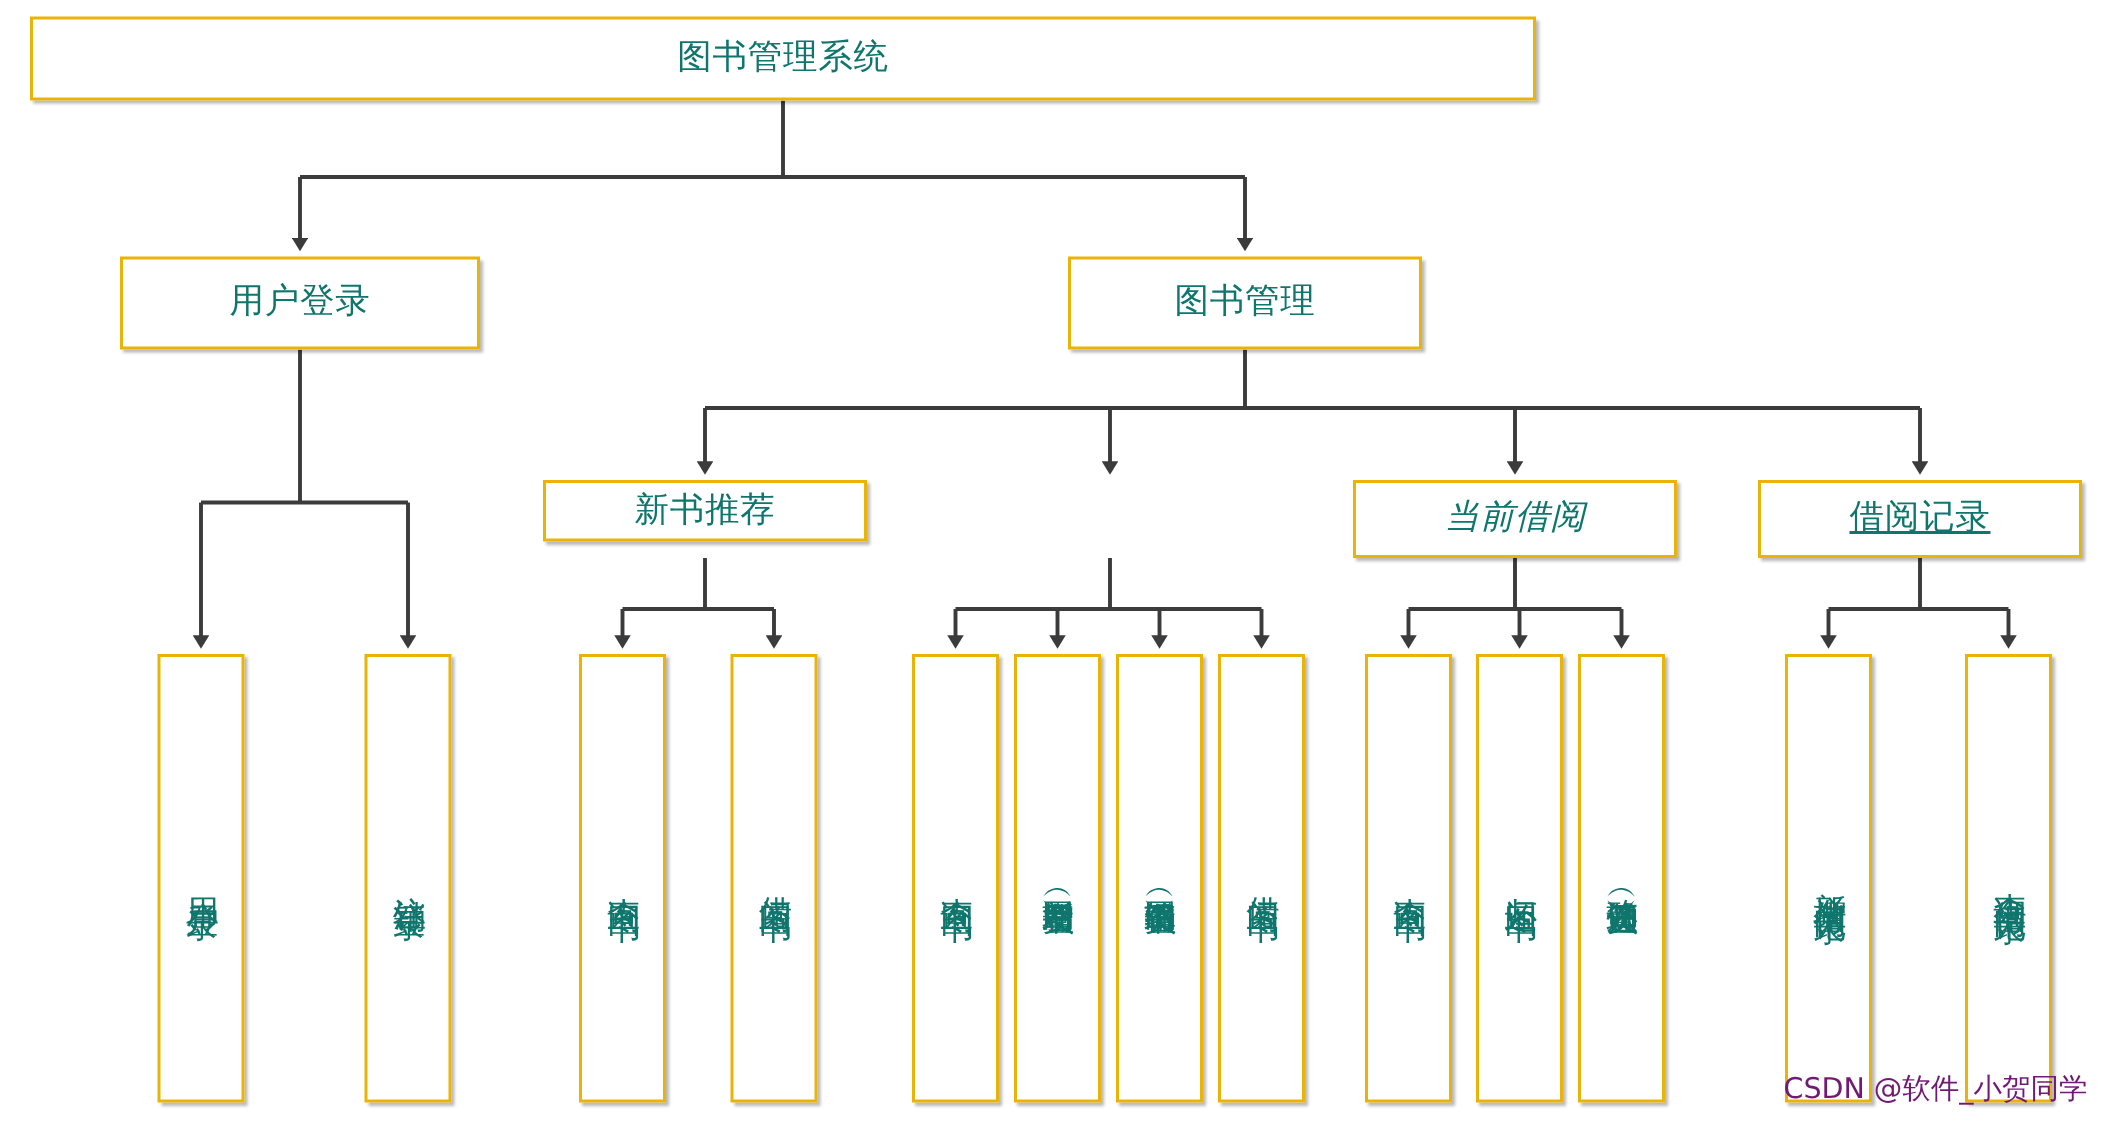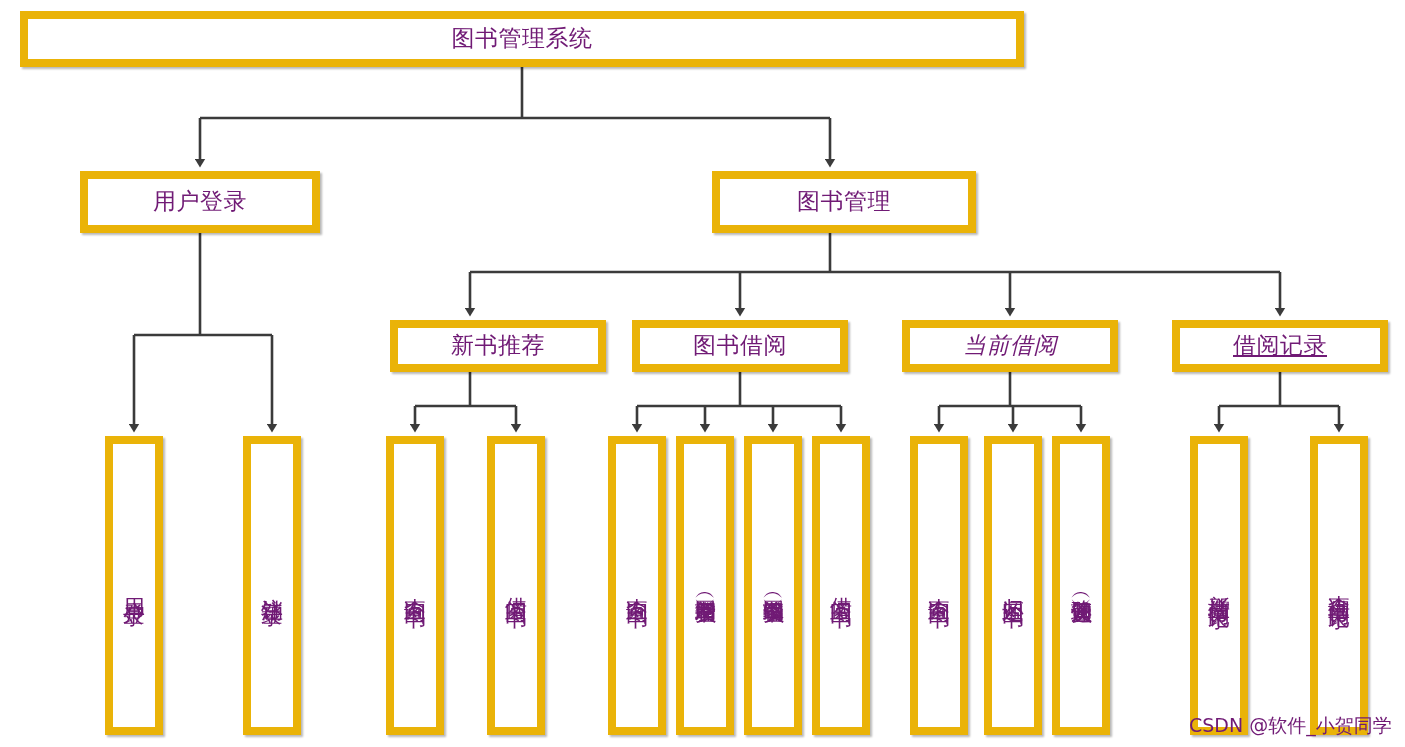--- a/index.html
+++ b/index.html
@@ -22,26 +22,26 @@
     left: 0;
     top: 0;
     width: 1405px;
     height: 747px;
     pointer-events: none;
   }
   .node {
     position: absolute;
     box-sizing: border-box;
     background: #ffffff;
-    border: 8px solid #eab308;
+    border: 2px solid #eab308;
     box-shadow: 2px 2px 2px rgba(0,0,0,0.28);
     display: flex;
     align-items: center;
     justify-content: center;
-    color: #701a75;
+    color: #0f766e;
   }
   .node-label {
     display: block;
     text-align: center;
     line-height: 1.12;
     letter-spacing: 0.5px;
     white-space: nowrap;
   }
   
   .node.h .node-label {
@@ -128,29 +128,26 @@
     </g>
   </svg>
 
   <div class="node h" style="left:20px; top:11px; width:1004px; height:56px;">
     <span class="node-label">图书管理系统</span>
   </div>
 
   <div class="node h" style="left:80px; top:171px; width:240px; height:62px;">
     <span class="node-label">用户登录</span>
   </div>
-  <div class="node h" style="left:712px; top:171px; width:264px; height:62px;">
+  <div class="node h" style="left:712px; top:171px; width:236px; height:62px;">
     <span class="node-label">图书管理</span>
   </div>
 
-  <div class="node h" style="left:362px; top:320px; width:216px; height:52px;margin-left:28px;">
+  <div class="node h" style="left:362px; top:320px; width:216px; height:41px;">
     <span class="node-label">新书推荐</span>
-  </div>
-  <div class="node h" style="left:632px; top:320px; width:216px; height:52px;">
-    <span class="node-label">图书借阅</span>
   </div>
   <div class="node h" style="left:902px; top:320px; width:216px; height:52px;font-style:italic;">
     <span class="node-label">当前借阅</span>
   </div>
   <div class="node h" style="left:1172px; top:320px; width:216px; height:52px;text-decoration:underline;">
     <span class="node-label">借阅记录</span>
   </div>
 
   <div class="node v" style="left:105px; top:436px; width:58px; height:299px;">
     <span class="node-label">用户登录</span>

